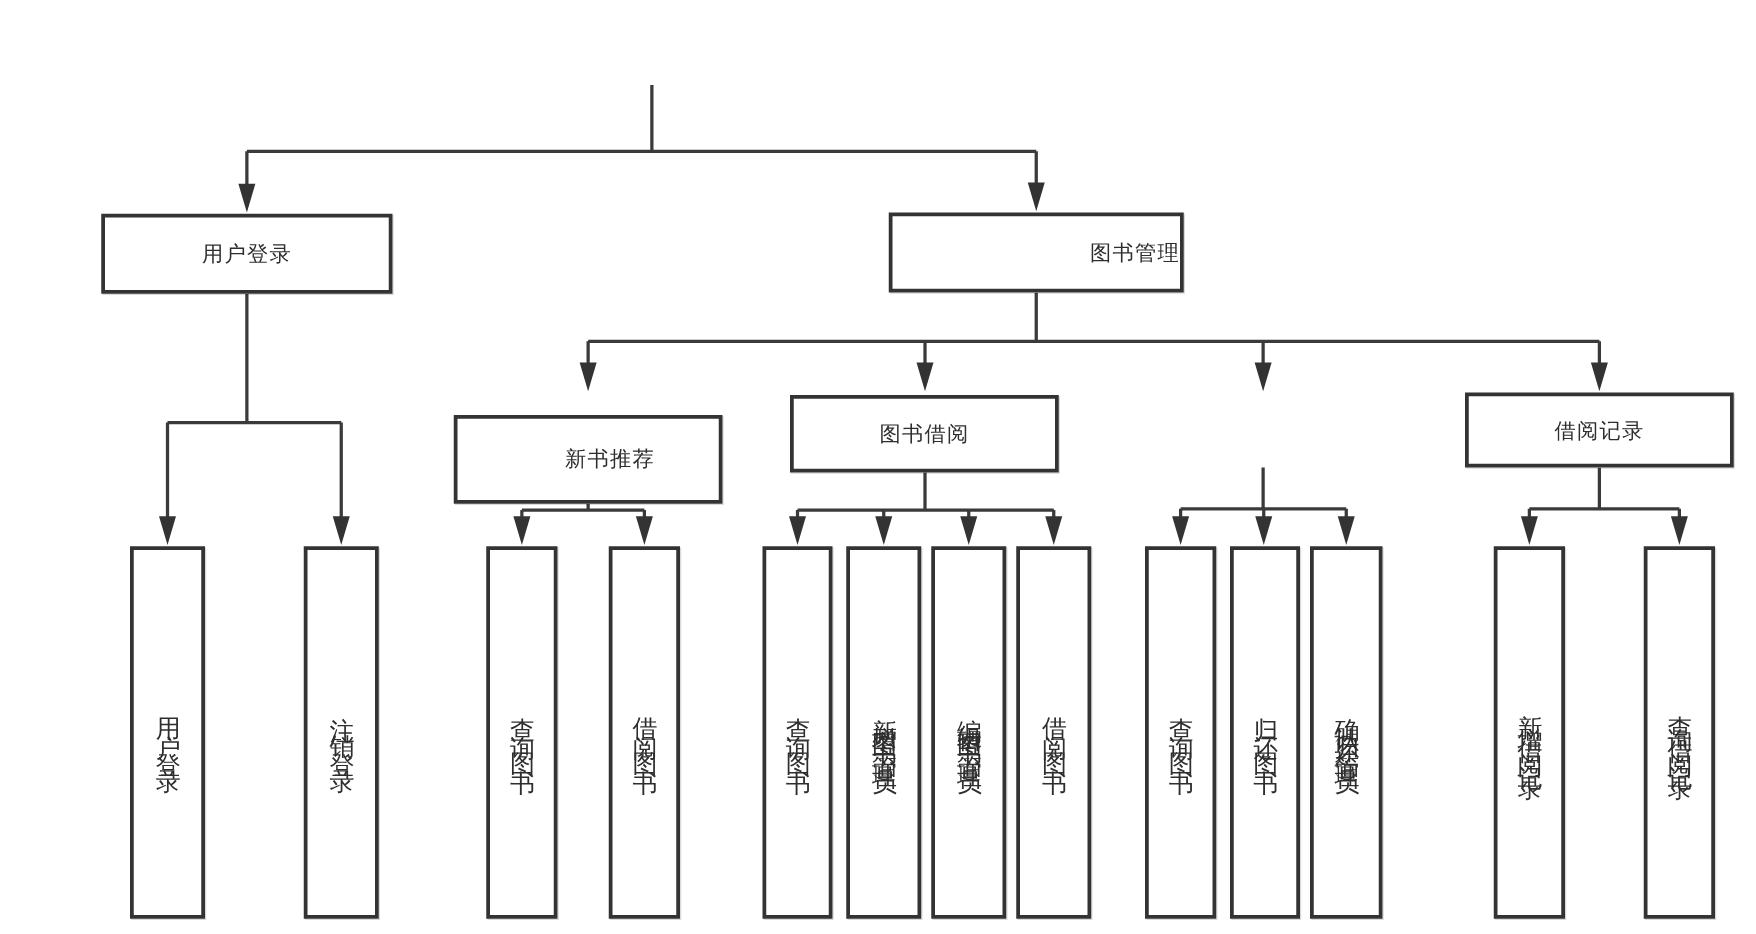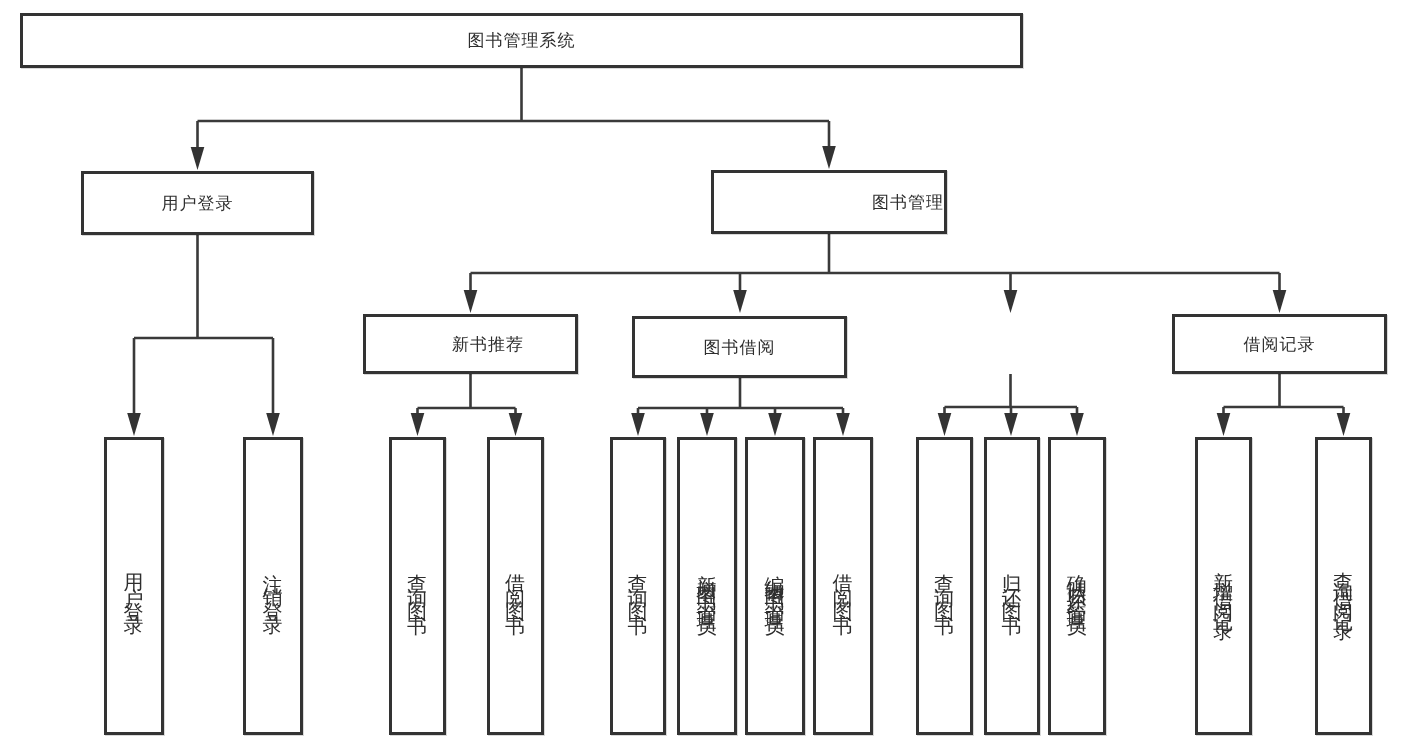--- a/index.html
+++ b/index.html
@@ -86,32 +86,29 @@
       <polygon points="768.2,413 781.8,413 775,436"></polygon>
       <polygon points="836.2,413 849.8,413 843,436"></polygon>
       <polygon points="937.7,413 951.3,413 944.5,436"></polygon>
       <polygon points="1004.2,413 1017.8,413 1011,436"></polygon>
       <polygon points="1070.2,413 1083.8,413 1077,436"></polygon>
       <polygon points="1216.7,413 1230.3,413 1223.5,436"></polygon>
       <polygon points="1336.7,413 1350.3,413 1343.5,436"></polygon>
     </g>
   </svg>
 
-  <div class="node h-node" style="left:20px;top:13px;width:1003px;height:55px;">
-    <span class="label">图书管理系统</span>
-  </div>
 
   <div class="node h-node" style="left:81px;top:171px;width:233px;height:64px;">
     <span class="label">用户登录</span>
   </div>
   <div class="node h-node" style="left:711px;top:170px;width:236px;height:64px;justify-content:flex-end;">
     <span class="label">图书管理</span>
   </div>
 
-  <div class="node h-node" style="left:363px;top:314px;width:215px;height:60px;padding-left:35px;">
+  <div class="node h-node" style="left:363px;top:332px;width:215px;height:71px;padding-left:35px;">
     <span class="label">新书推荐</span>
   </div>
   <div class="node h-node" style="left:632px;top:316px;width:215px;height:62px;">
     <span class="label">图书借阅</span>
   </div>
   <div class="node h-node" style="left:1172px;top:314px;width:215px;height:60px;align-items:center;">
     <span class="label">借阅记录</span>
   </div>
 
   <div class="node v-node ls-lg" style="left:104px;top:437px;width:60px;height:298px;">

